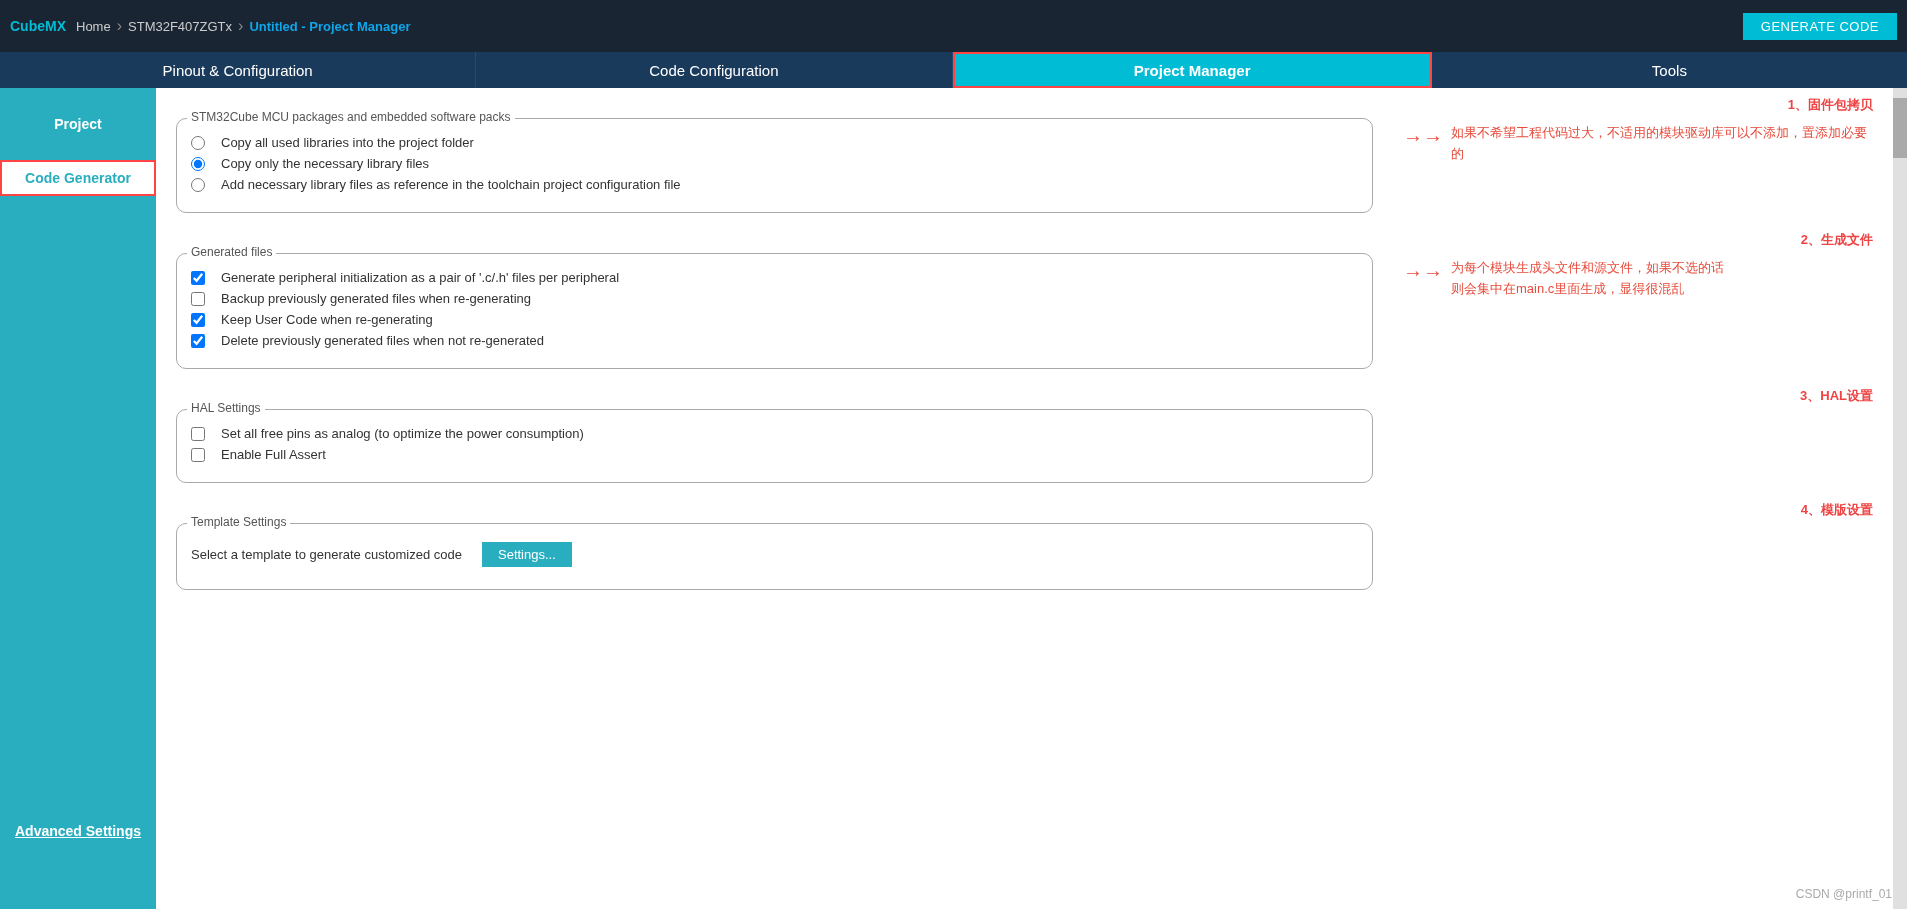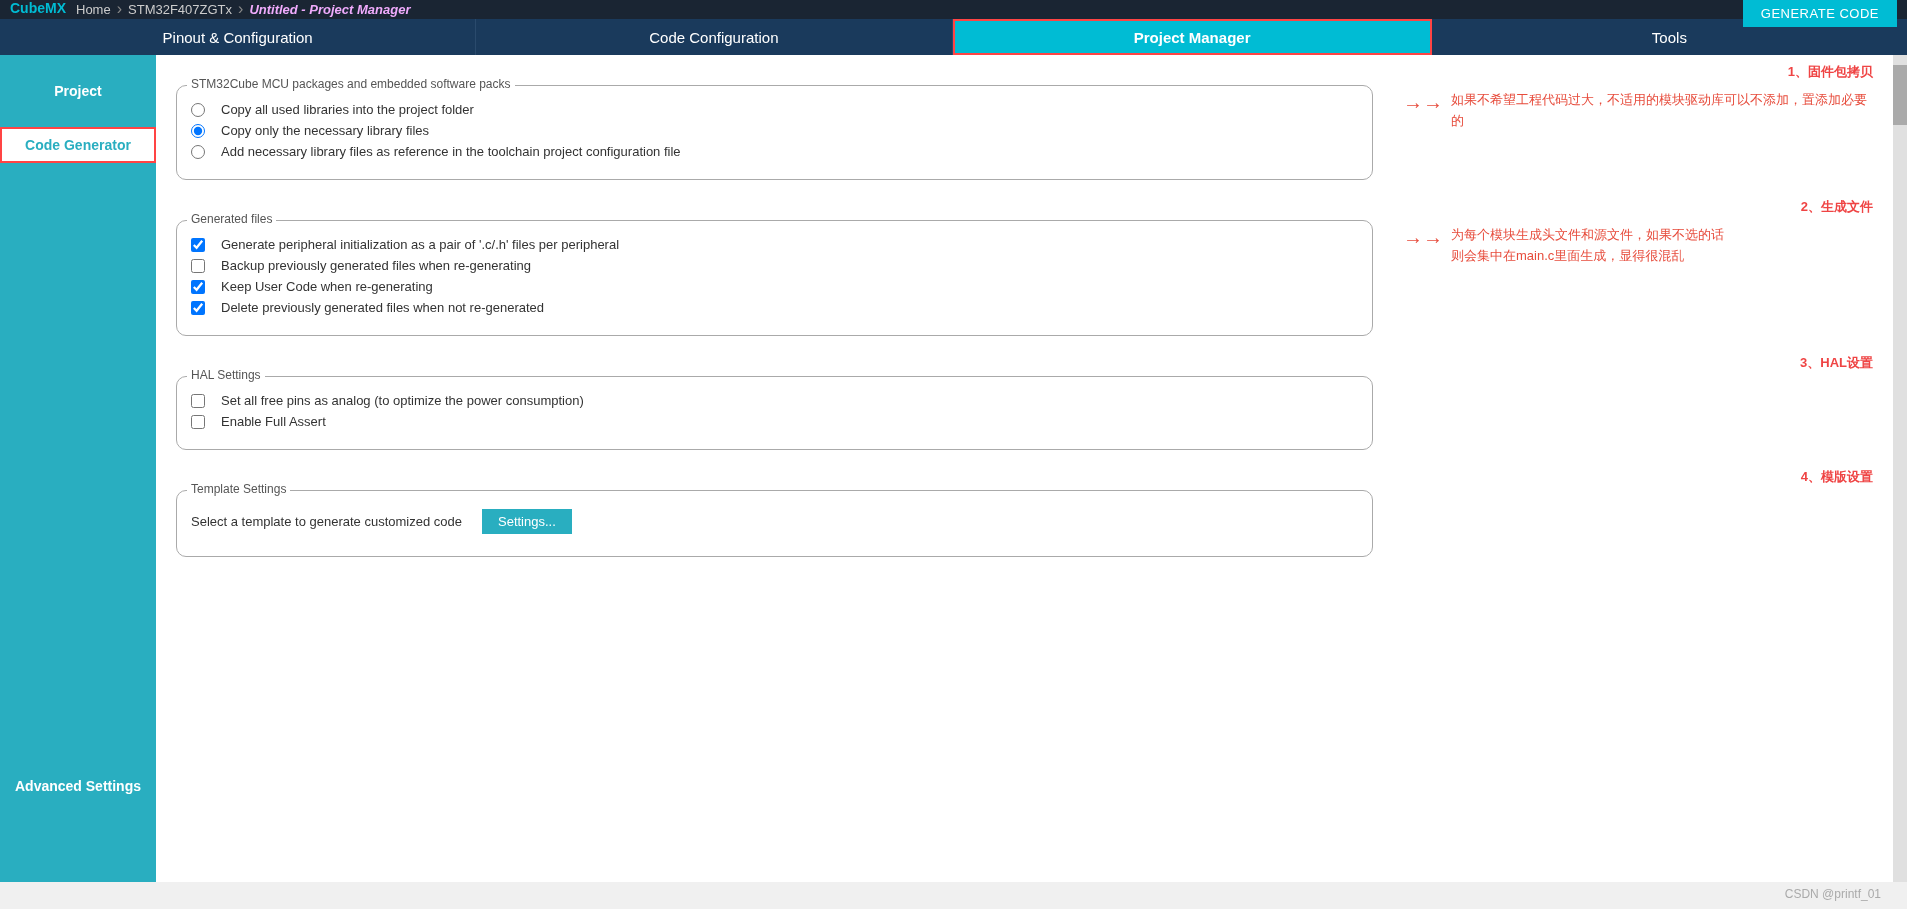--- a/index.html
+++ b/index.html
@@ -1,23 +1,23 @@
 <!DOCTYPE html>
 <html><head>
   <meta charset="utf-8">
   <style>
     * { margin: 0; padding: 0; box-sizing: border-box; }
     body { font-family: Arial, sans-serif; font-size: 13px; background: #f0f0f0; width: 1907px; min-height: 909px; overflow-x: hidden; }
 
     
     .top-nav {
       background: #1a2533;
-      height: 19px;
-      display: flex;
-      align-items: flex-start;
+      height: 52px;
+      display: flex;
+      align-items: center;
       padding: 0 10px;
       color: white;
     }
     .top-nav .logo {
       color: #00bcd4;
       font-weight: bold;
       font-size: 14px;
       margin-right: 10px;
     }
     .breadcrumb {
@@ -25,23 +25,22 @@
       align-items: center;
       gap: 0;
     }
     .breadcrumb-item {
       display: flex;
       align-items: center;
       color: #ccc;
       font-size: 13px;
     }
     .breadcrumb-item.active {
-      color: #f0abfc;
-      font-weight: bold;
-      font-style: italic;
+      color: #0ea5e9;
+      font-weight: bold;
     }
     .breadcrumb-arrow {
       color: #888;
       margin: 0 6px;
       font-size: 16px;
     }
     .generate-btn {
       margin-left: auto;
       background: #00bcd4;
       color: white;
@@ -105,21 +104,22 @@
       display: flex;
       justify-content: center;
     }
     .sidebar-item.active {
       background: white;
       color: #29aec0;
       border: 2px solid #ff4444;
     }
     .sidebar-item.bottom {
       position: absolute;
-      bottom: 80px;
+      bottom: 68px;
+      text-decoration: underline;
     }
 
     
     .content {
       flex: 1;
       background: white;
       padding: 0 20px 20px 20px;
       overflow-y: auto;
       position: relative;
     }
@@ -167,21 +167,21 @@
       padding: 5px 16px;
       font-size: 13px;
       cursor: pointer;
       margin-left: 20px;
     }
 
     
     .watermark {
       position: fixed;
       bottom: 8px;
-      right: 26px;
+      right: 15px;
       color: #aaa;
       font-size: 12px;
     }
 
     
     .right-panel {
       width: 14px;
       background: #e0e0e0;
       position: relative;
     }

